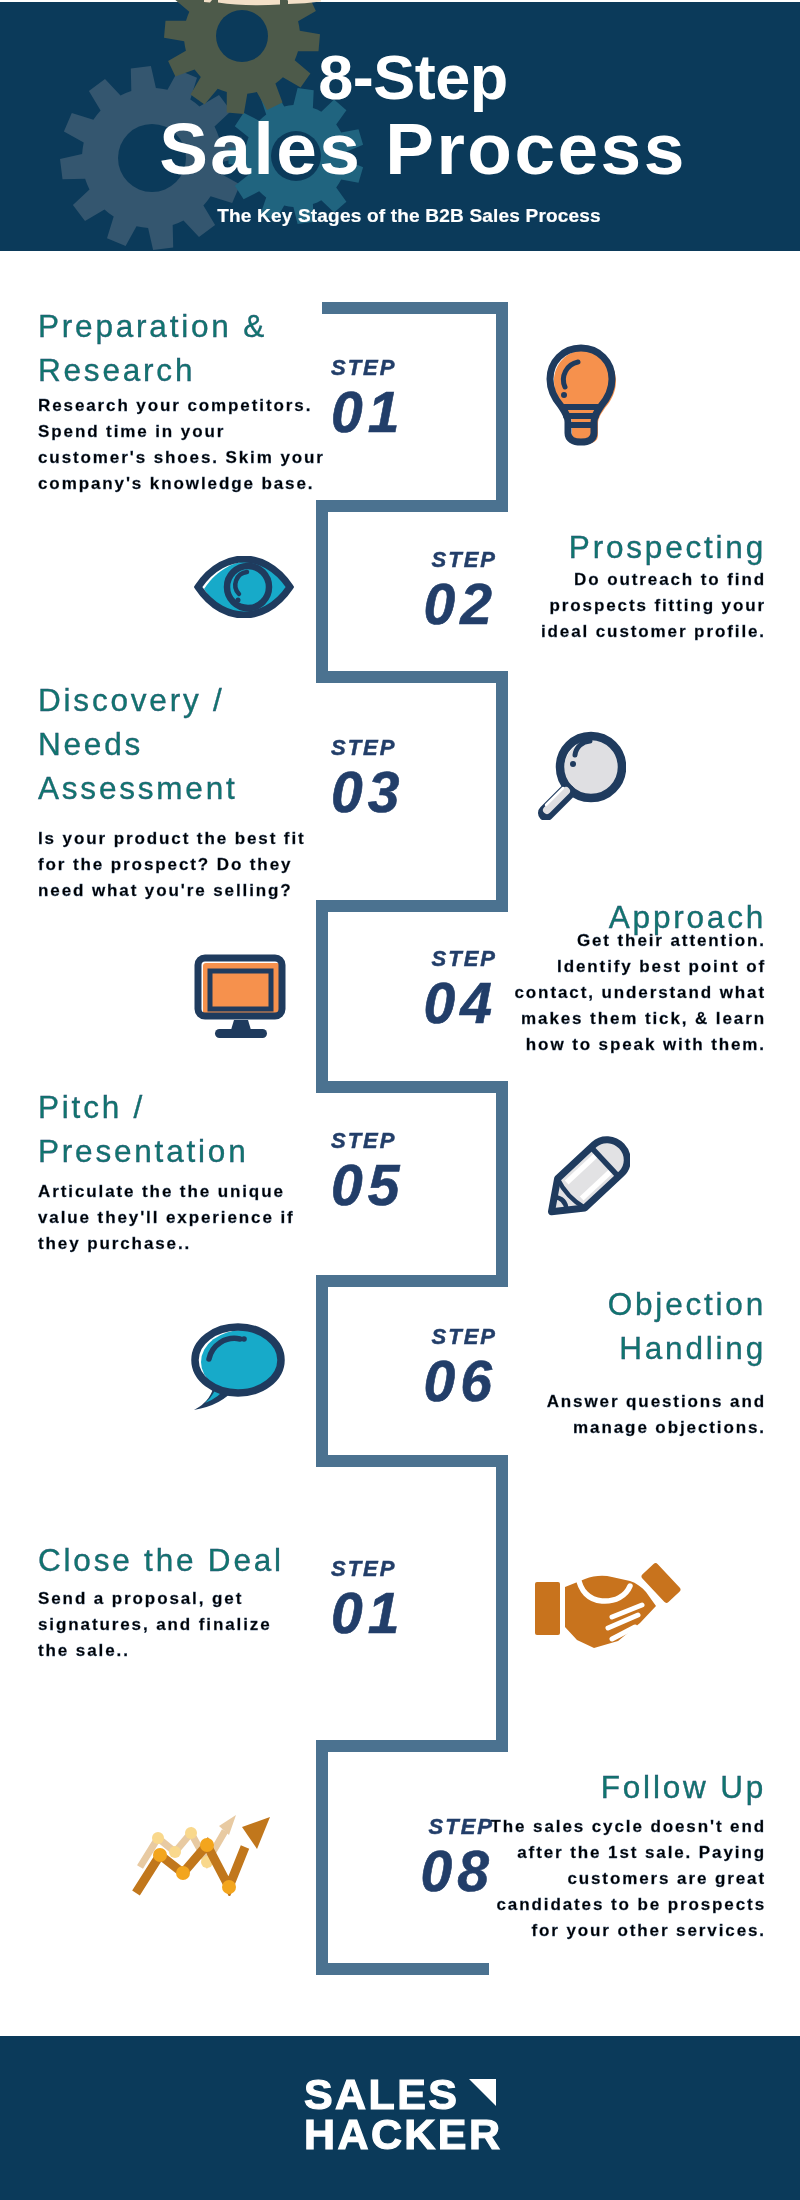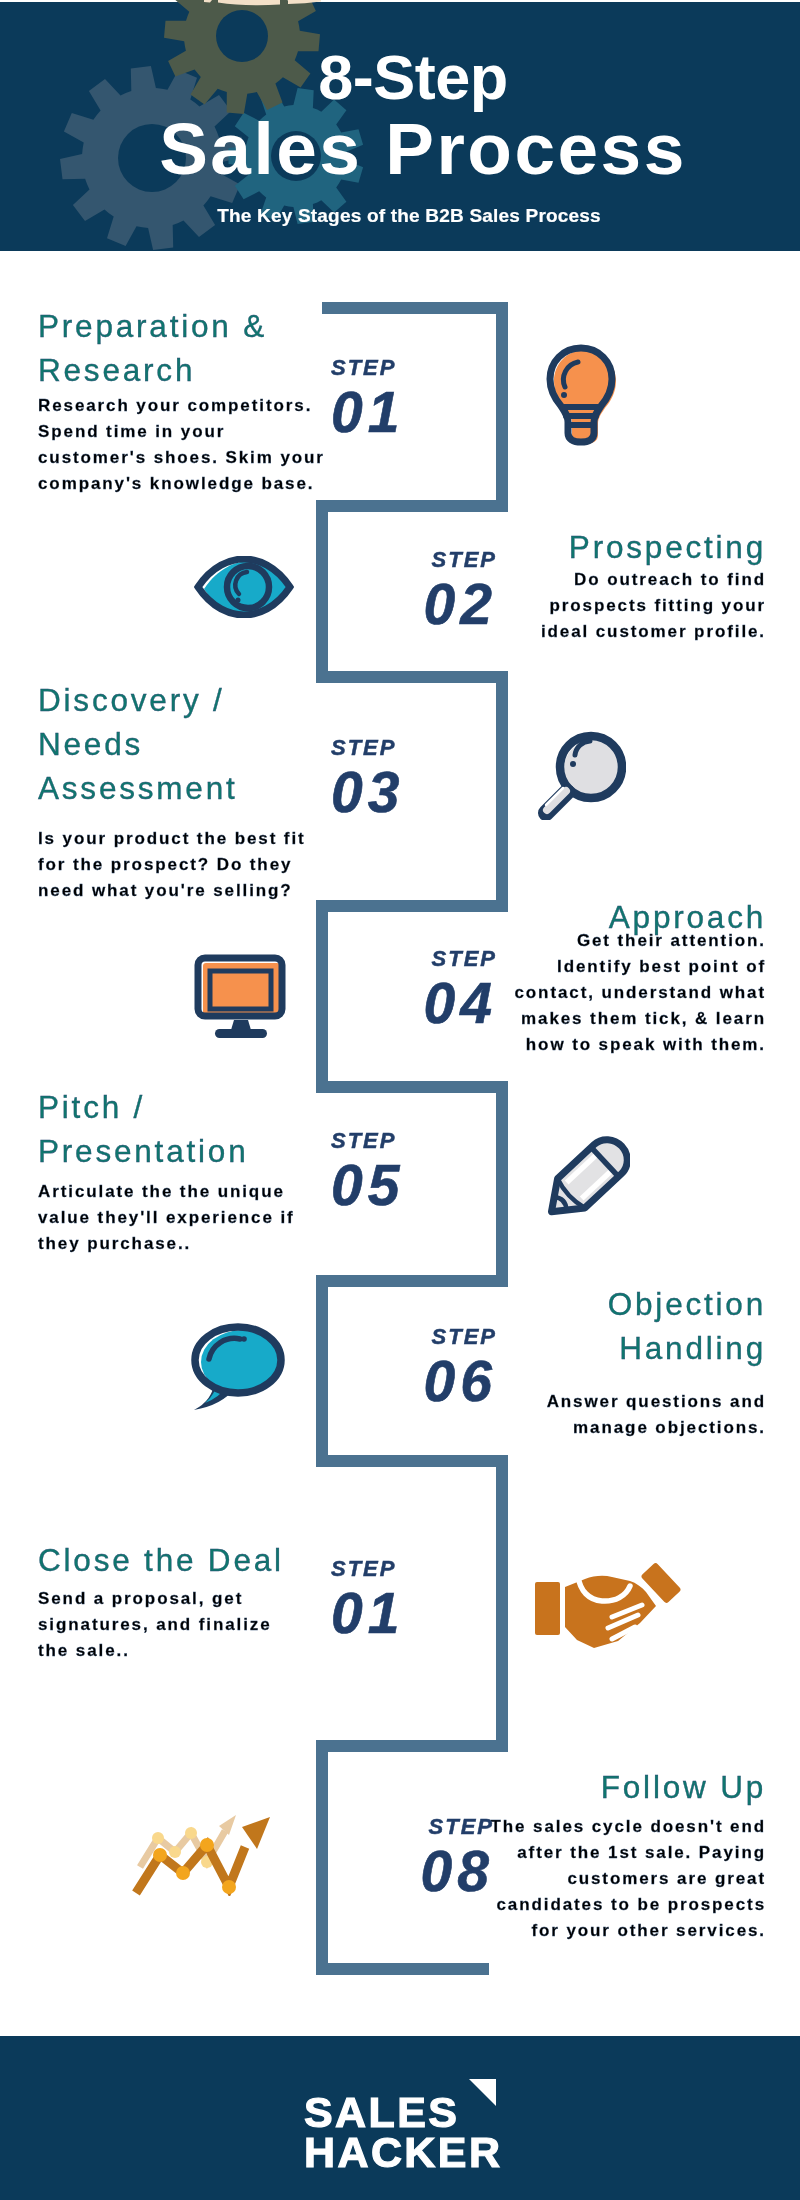--- a/index.html
+++ b/index.html
@@ -24,21 +24,21 @@
   .t-left{left:38px;text-align:left;}
   .t-right{right:34px;text-align:right;}
   .step-label{position:absolute;color:#223e69;font-style:italic;}
   .l-left{left:331px;text-align:left;}
   .l-right{right:303px;text-align:right;}
   .step-word{display:block;font-size:22px;font-weight:bold;line-height:22px;letter-spacing:2px;-webkit-text-stroke:0.5px #223e69;}
   .step-num{display:block;font-size:57px;font-weight:bold;line-height:56px;margin-top:5px;letter-spacing:5px;-webkit-text-stroke:0.6px #223e69;}
   .icon{position:absolute;}
   
   #footer{position:absolute;left:0;top:2036px;width:800px;height:164px;background:#0b3a5a;}
-  .logo{position:absolute;left:304px;top:2074px;color:#ffffff;font-weight:bold;margin-top:18px;}
+  .logo{position:absolute;left:304px;top:2074px;color:#ffffff;font-weight:bold;}
   .logo-line{display:block;font-size:43px;line-height:40px;letter-spacing:2.4px;-webkit-text-stroke:1.2px #ffffff;}
 </style>
 </head>
 <body>
 
 <div id="canvas">
 
   <svg id="header-svg" width="800" height="252" viewBox="0 0 800 252">
     <rect x="0" y="2" width="800" height="249" fill="#0b3a5a"></rect>
     <g>

